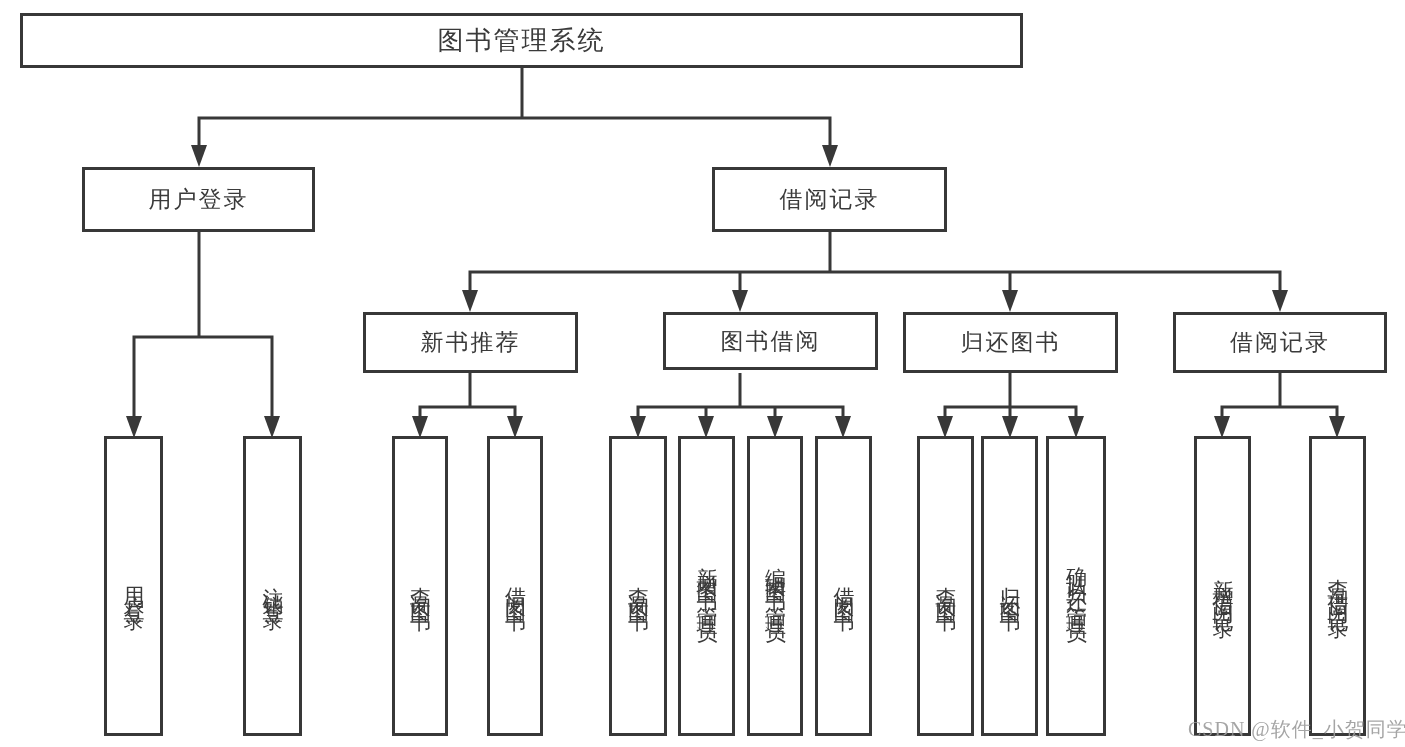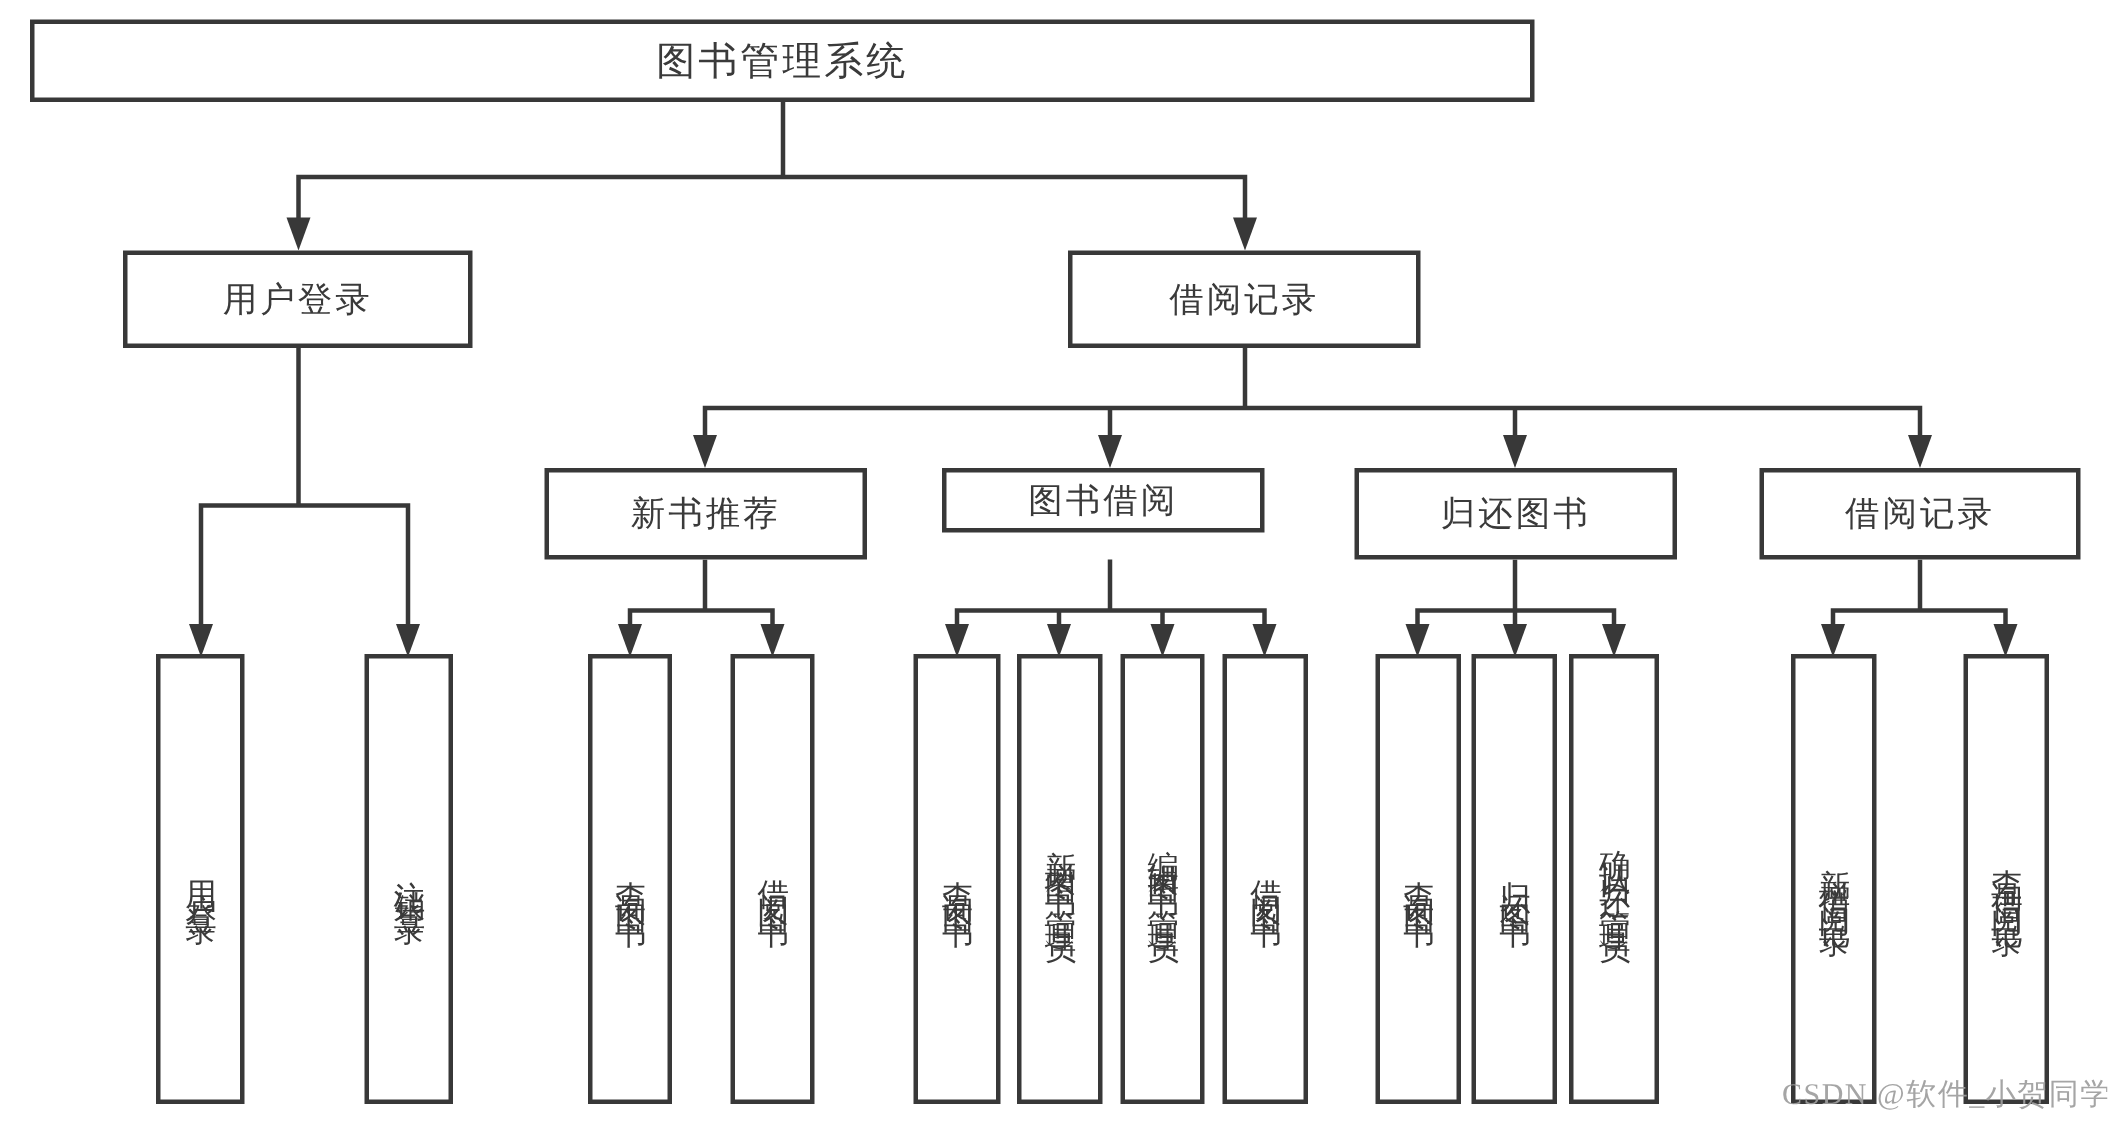--- a/index.html
+++ b/index.html
@@ -101,21 +101,21 @@
   <div class="hbox" style="left:82px;top:167px;width:233px;height:65px">
     <span class="htext">用户登录</span>
   </div>
   <div class="hbox" style="left:712px;top:167px;width:235px;height:65px">
     <span class="htext">借阅记录</span>
   </div>
 
   <div class="hbox" style="left:363px;top:312px;width:215px;height:61px">
     <span class="htext">新书推荐</span>
   </div>
-  <div class="hbox" style="left:628px;top:312px;width:215px;height:43px">
+  <div class="hbox" style="left:663px;top:312px;width:215px;height:58px">
     <span class="htext">图书借阅</span>
   </div>
   <div class="hbox" style="left:903px;top:312px;width:215px;height:61px">
     <span class="htext">归还图书</span>
   </div>
   <div class="hbox" style="left:1173px;top:312px;width:214px;height:61px">
     <span class="htext">借阅记录</span>
   </div>
 
   <div class="vbox" style="left:104px;width:59px">

